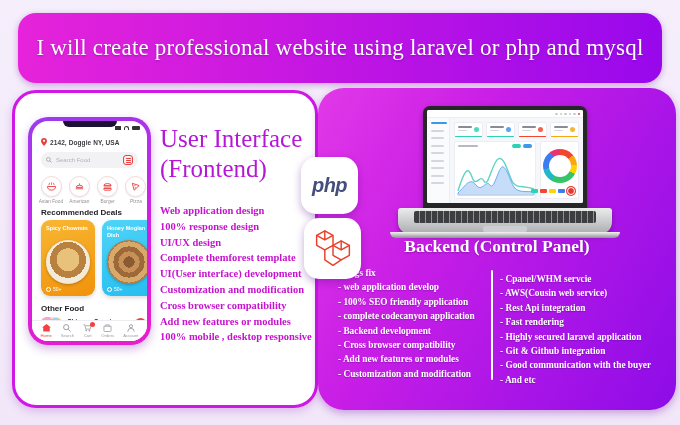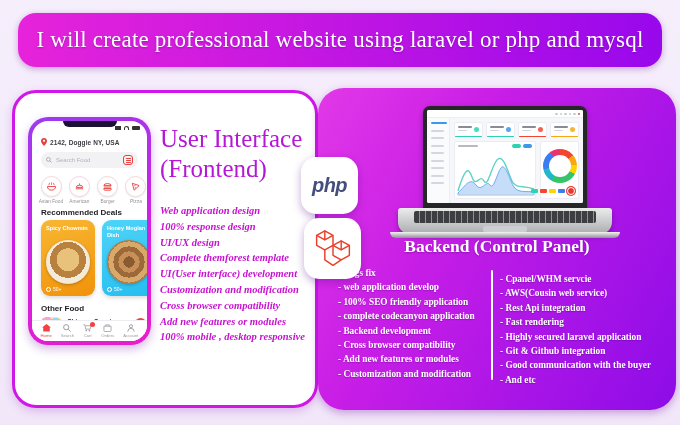--- a/index.html
+++ b/index.html
@@ -1,32 +1,32 @@
 <!DOCTYPE html>
 <html><head>
 <meta charset="utf-8">
 <style>
   * { margin:0; padding:0; box-sizing:border-box; }
   html,body { width:680px; height:425px; }
   body { font-family:"Liberation Sans", sans-serif; background:#f3ecfa; overflow:hidden; }
   .stage { position:relative; width:680px; height:425px; background:linear-gradient(180deg,#f5eefb 0%,#f1e7f8 100%); }
 
   
-  .banner { position:absolute; left:18px; top:13px; width:644px; height:54px; border-radius:18px;
+  .banner { position:absolute; left:18px; top:13px; width:644px; height:70px; border-radius:18px;
     background:linear-gradient(90deg,#e623da 0%,#c517e2 45%,#9808ec 100%);
     display:flex; align-items:center; justify-content:center; box-shadow:0 2px 6px rgba(120,20,160,.35); }
   .banner h1 { color:#ffffff; font-family:"Liberation Serif", serif; font-weight:400; font-size:23px;
     letter-spacing:.2px; text-shadow:0 1px 2px rgba(80,0,120,.4); white-space:nowrap; }
 
   
   .left-panel { position:absolute; left:12px; top:90px; width:306px; height:318px; background:#ffffff;
     border:3px solid #cf17e8; border-radius:24px; box-shadow:0 3px 8px rgba(150,30,190,.25); }
   .fe-heading { position:absolute; left:160px; top:124px; width:156px; color:#b517d6;
     font-family:"Liberation Serif", serif; font-size:25px; line-height:1.18; font-weight:400; }
-  .fe-list { position:absolute; left:160px; top:203px; width:158px; list-style:none;font-style:italic; }
+  .fe-list { position:absolute; left:160px; top:203px; width:158px; list-style:none; }
   .fe-list li { color:#c712cf; font-family:"Liberation Serif", serif; font-weight:700; font-size:10.5px;
     line-height:15.8px; white-space:nowrap; }
 
   
   .phone { position:absolute; left:28px; top:117px; width:123px; height:228px; padding:4px;
     background:linear-gradient(160deg,#9b3bf0 0%,#d41ee0 60%,#e91ecb 100%); border-radius:20px;
     box-shadow:0 4px 10px rgba(120,20,170,.3); }
   .phone-screen { position:relative; width:100%; height:100%; background:#ffffff; border-radius:16px; overflow:hidden; }
   .notch { position:absolute; left:50%; top:0; transform:translateX(-50%); width:54px; height:6px;
     background:#1c1034; border-radius:0 0 6px 6px; }

